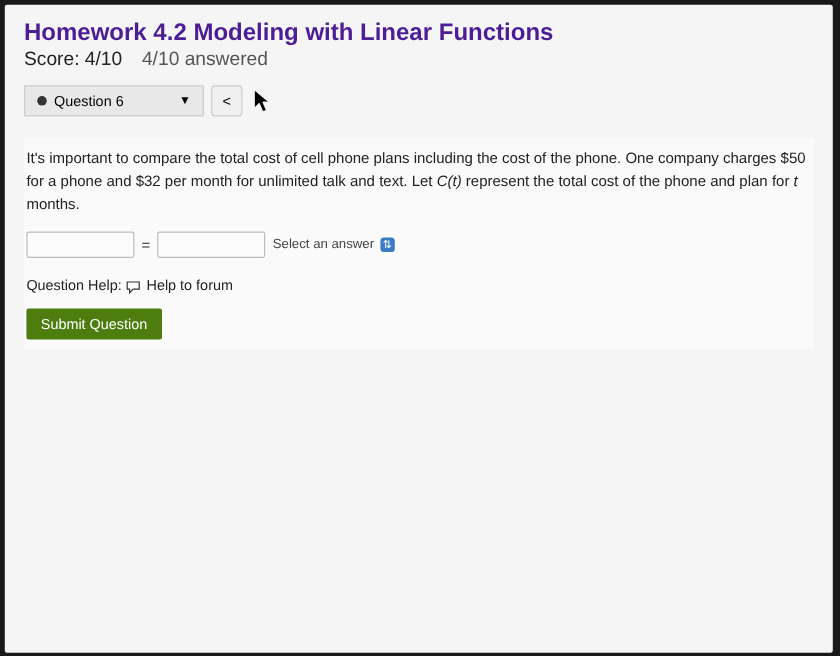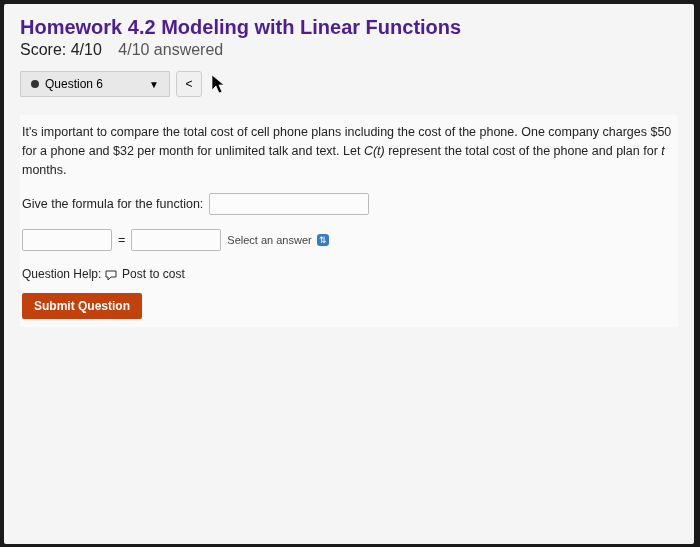--- a/index.html
+++ b/index.html
@@ -151,26 +151,26 @@
     }
     .help-line {
       font-size: 12px;
       margin-bottom: 10px;
     }
     .chat-icon {
       display: inline-block;
       margin-right: 2px;
     }
     .submit-btn {
-      background: #c2410c;
+      background: #4d7c0f;
       color: #fff;
       border: none;
       padding: 6px 12px;
       font-size: 12px;
-      font-weight: 700;
+      font-weight: 400;
       border-radius: 2px;
       cursor: pointer;
     }
   </style>
 </head>
 <body>
 
 <div class="page">
 
   <h1 class="header-title">Homework 4.2 Modeling with Linear Functions</h1>
@@ -195,44 +195,40 @@
       </svg>
     </div>
   </div>
 
   <div class="content">
 
     <p class="para">
       <span>It's important to compare the total cost of cell phone plans including the cost of the phone. One company charges $50 for a phone and $32 per month for unlimited talk and text. Let </span><span class="italic">C(t)</span><span> represent the total cost of the phone and plan for </span><span class="italic">t</span><span> months.</span>
     </p>
 
-    <div class="formula-row">
-      <span>Give the formula for the function:</span>
-      <input type="text" class="input-box input-wide" style="">
-    </div>
 
     <div class="part2-row">
       <span class="inline-inputs">
         <input type="text" class="input-box input-small" style="">
         <span>=</span>
         <input type="text" class="input-box input-small" style="">
         <span class="select-answer">
           <span>Select an answer</span>
           <span class="select-badge">⇅</span>
         </span>
       </span>
     </div>
 
     <div class="help-line">
       <span>Question Help:</span>
       <span class="chat-icon">
         <svg width="12" height="11" viewBox="0 0 12 11" style="vertical-align:middle">
           <path d="M1 1 h10 v6 h-5 l-3 3 v-3 h-2 z" fill="none" stroke="#333" stroke-width="1"></path>
         </svg>
       </span>
-      <a href="#" style="color:#222;text-decoration:none">Post to cost</a>
+      <a href="#" style="color:#222;text-decoration:none">Help to forum</a>
     </div>
 
     <button class="submit-btn">Submit Question</button>
 
   </div>
 
 </div>
 
 </body></html>

